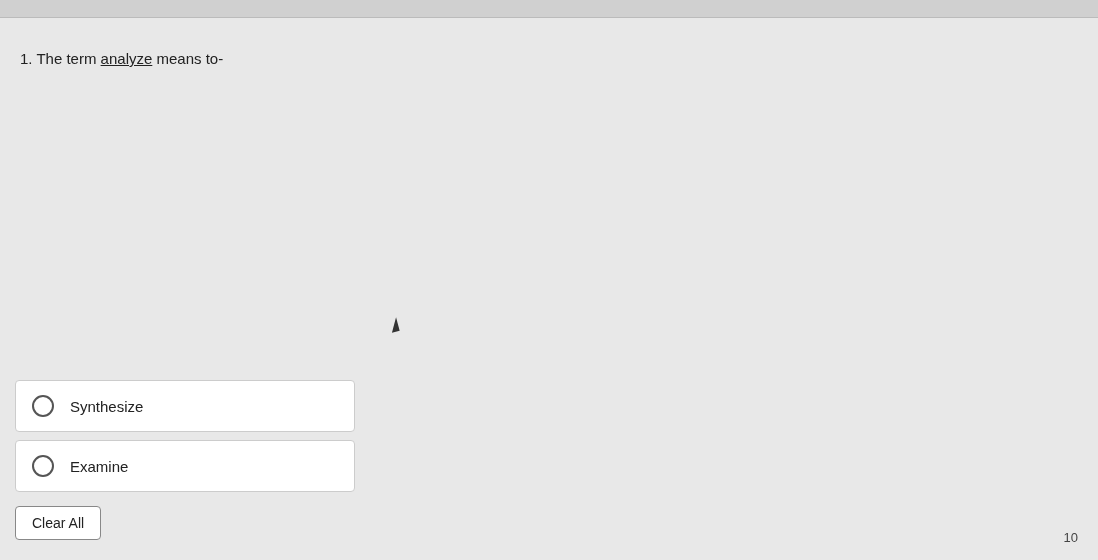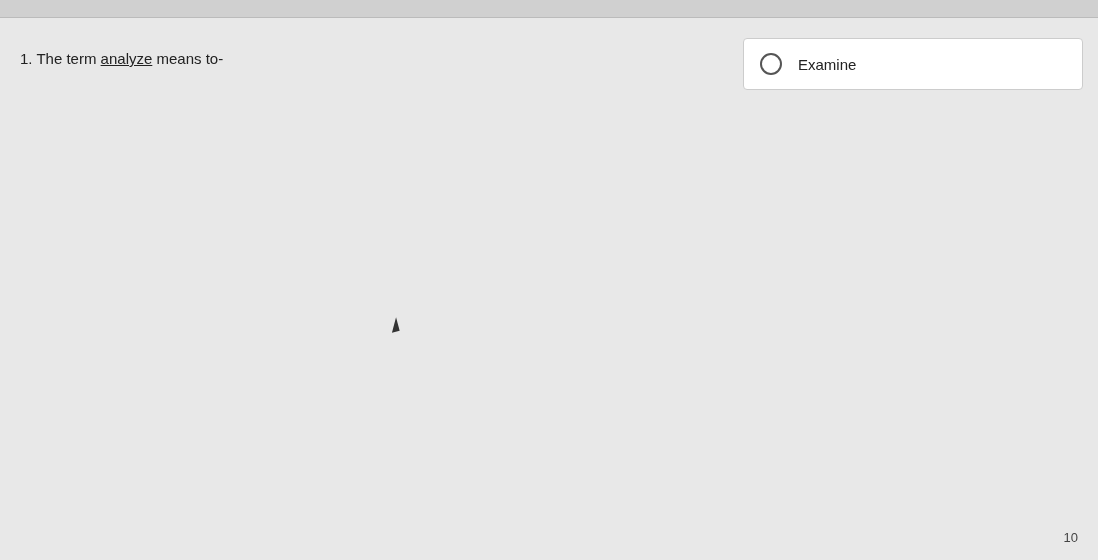--- a/index.html
+++ b/index.html
@@ -22,20 +22,21 @@
       height: 18px;
       background-color: #d0d0d0;
       border-bottom: 1px solid #bbb;
     }
 
     .main-content {
       display: flex;
       width: 100%;
       height: calc(100% - 18px);
       position: relative;
+      flex-direction: column;
     }
 
     .question-area {
       flex: 1;
       padding: 30px 20px;
       position: relative;
     }
 
     .question-text {
       font-size: 15px;
@@ -145,28 +146,33 @@
     <div class="question-text">
       <span class="question-number">1.</span>
       <span>The term </span><span class="term">analyze</span><span> means to-</span>
     </div>
 
     <div class="cursor"></div>
   </div>
 
   <div class="answers-panel">
 
+    <div class="answer-option">
+      <div class="radio-circle"></div>
+      <span class="answer-label">Synthesize</span>
+    </div>
 
     <div class="answer-option">
       <div class="radio-circle"></div>
       <span class="answer-label">Examine</span>
     </div>
 
 
 
+    <button class="clear-all-btn">Clear All</button>
 
   </div>
 
   <div class="bottom-bar">
     <span class="bottom-number">10</span>
   </div>
 
 </div>
 
 </body></html>

